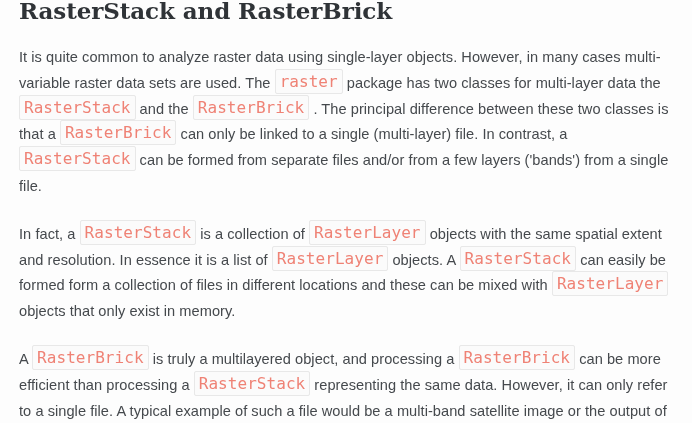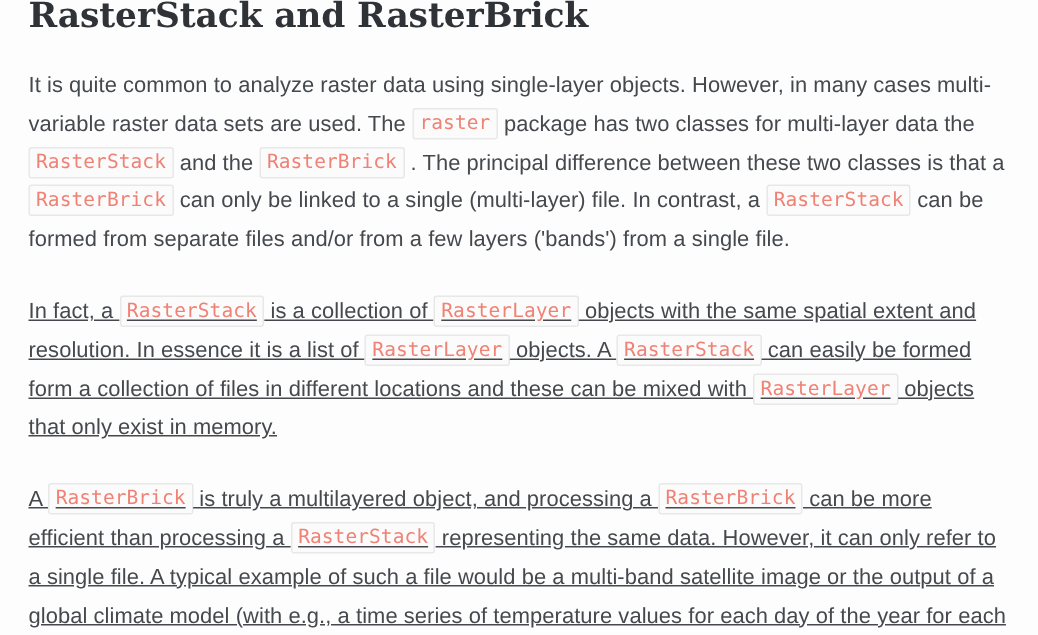--- a/index.html
+++ b/index.html
@@ -36,26 +36,25 @@
   .body-text {
     font-family: "Liberation Sans", sans-serif;
     font-size: 14.6px;
     line-height: 25.8px;
     color: #45494d;
     margin: 0;
     letter-spacing: 0.05px;
   }
   p.body-text + p.body-text {
     margin-top: 22px;
-    text-decoration: underline;
   }
   #para-1 { margin-top: 19px; }
   code.inline-code {
     font-family: "DejaVu Sans Mono", "Liberation Mono", monospace;
-    font-size: 13px;
+    font-size: 16px;
     color: #ef8275;
     background: #fbfbfb;
     border: 1px solid #e8e8e8;
     border-radius: 2px;
     padding: 2px 4px 2px 4px;
     white-space: pre;
     line-height: 1;
     vertical-align: 1px;
   }
 </style>

